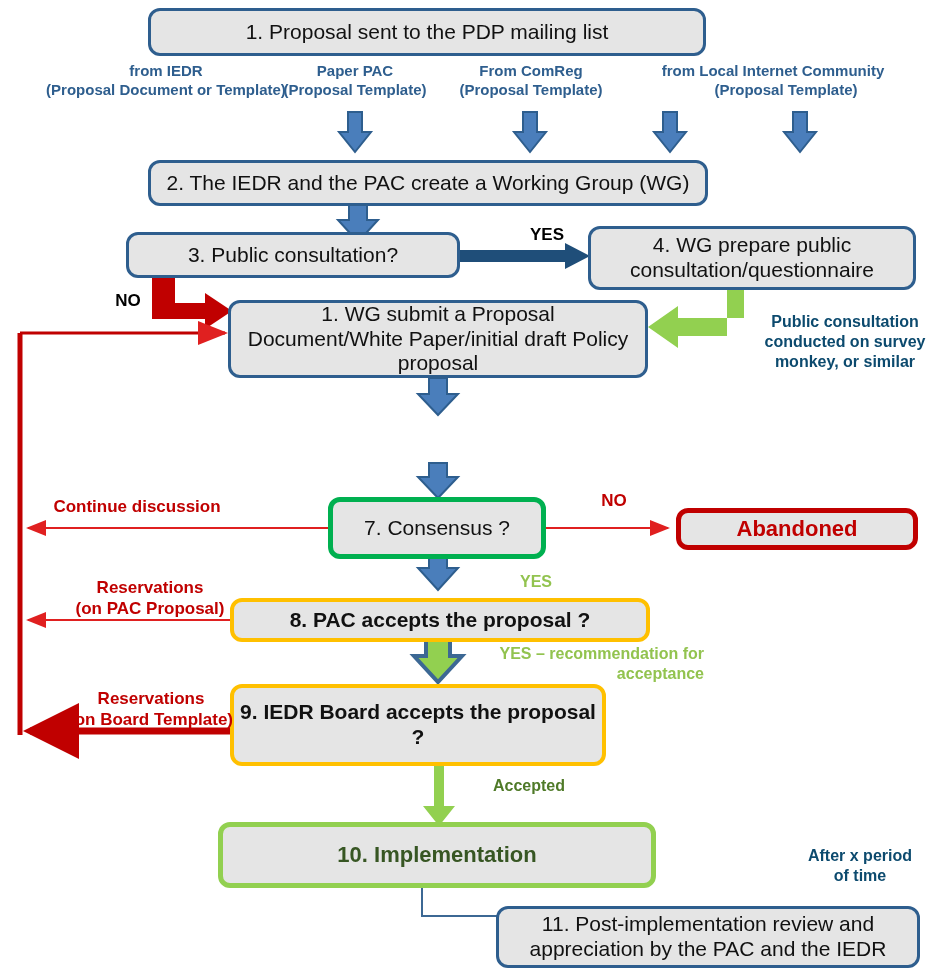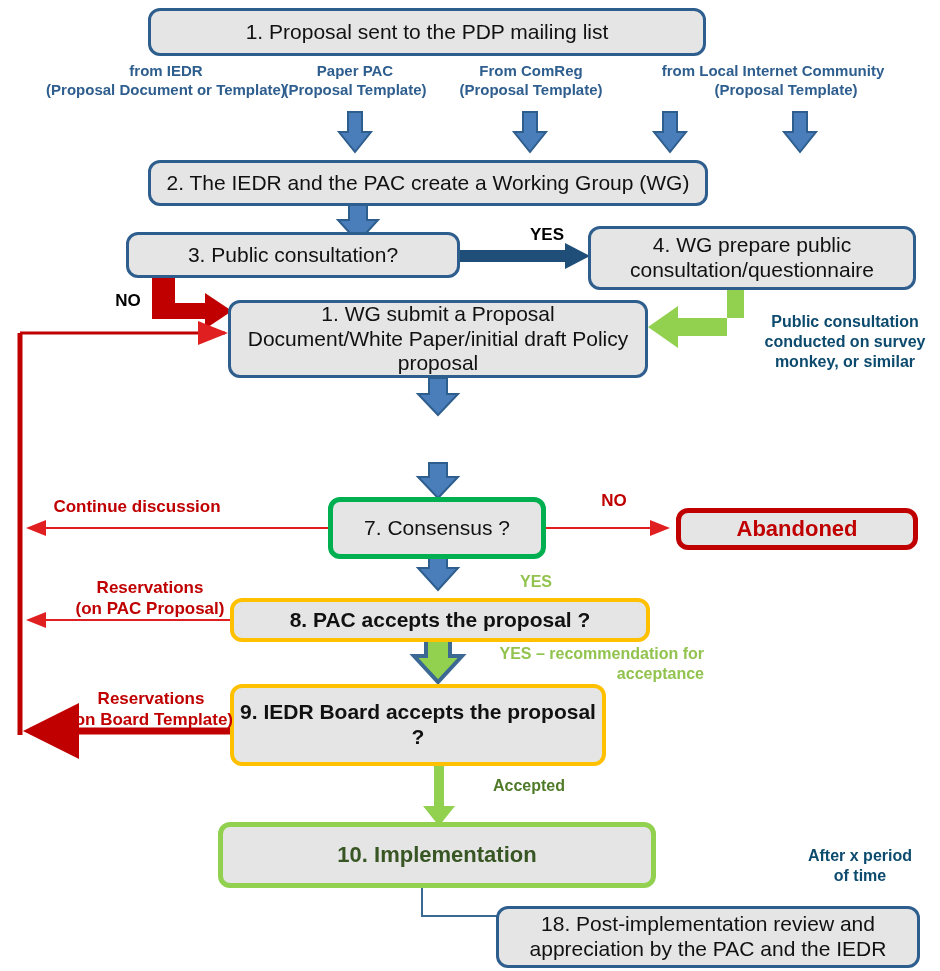--- a/index.html
+++ b/index.html
@@ -119,21 +119,21 @@
   <div class="box b-green" style="left:328px;top:497px;width:218px;height:62px;">7. Consensus ?</div>
 
   <div class="box b-red" style="left:676px;top:508px;width:242px;height:42px;">Abandoned</div>
 
   <div class="box b-amber" style="left:230px;top:598px;width:420px;height:44px;">8. PAC accepts the proposal ?</div>
 
   <div class="box b-amber" style="left:230px;top:684px;width:376px;height:82px;">9. IEDR Board accepts the proposal ?</div>
 
   <div class="box b-lgreen" style="left:218px;top:822px;width:438px;height:66px;">10. Implementation</div>
 
-  <div class="box b-blue" style="left:496px;top:906px;width:424px;height:62px;padding:0 12px;">18. Post-implementation review  and appreciation by the PAC and the IEDR</div>
+  <div class="box b-blue" style="left:496px;top:906px;width:424px;height:62px;padding:0 12px;">11. Post-implementation review  and appreciation by the PAC and the IEDR</div>
 
   <div class="cap cap-blue" style="left:40px;top:62px;width:252px;">
     <div>from IEDR</div>
     <div>(Proposal Document or Template)</div>
   </div>
 
   <div class="cap cap-blue" style="left:268px;top:62px;width:174px;">
     <div>Paper PAC</div>
     <div>(Proposal Template)</div>
   </div>

